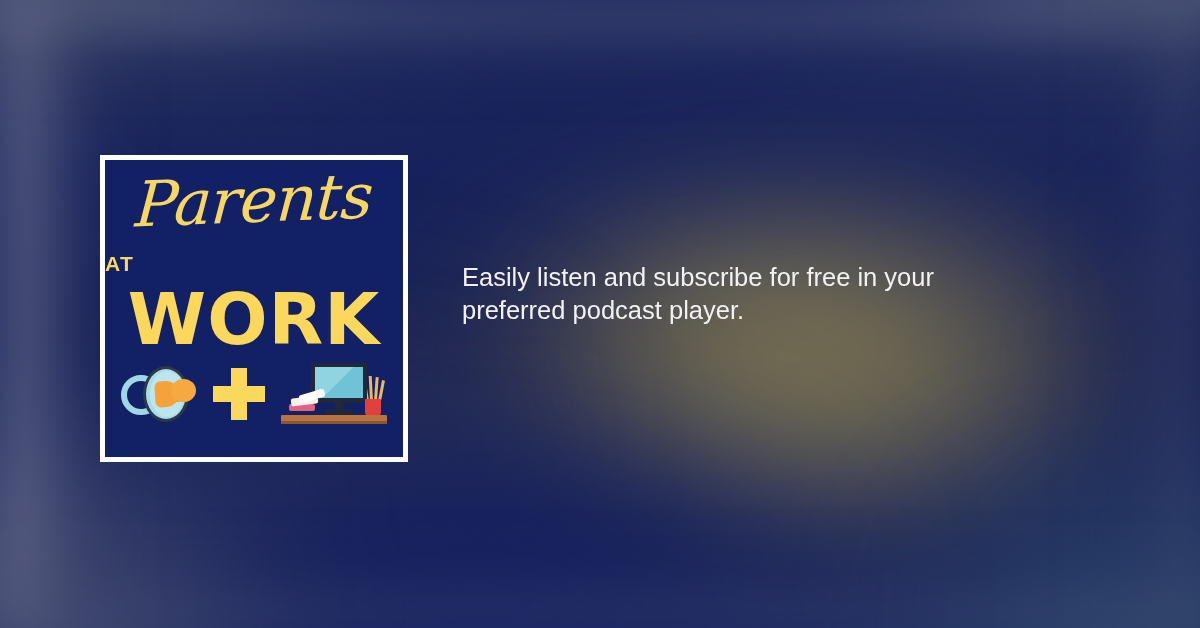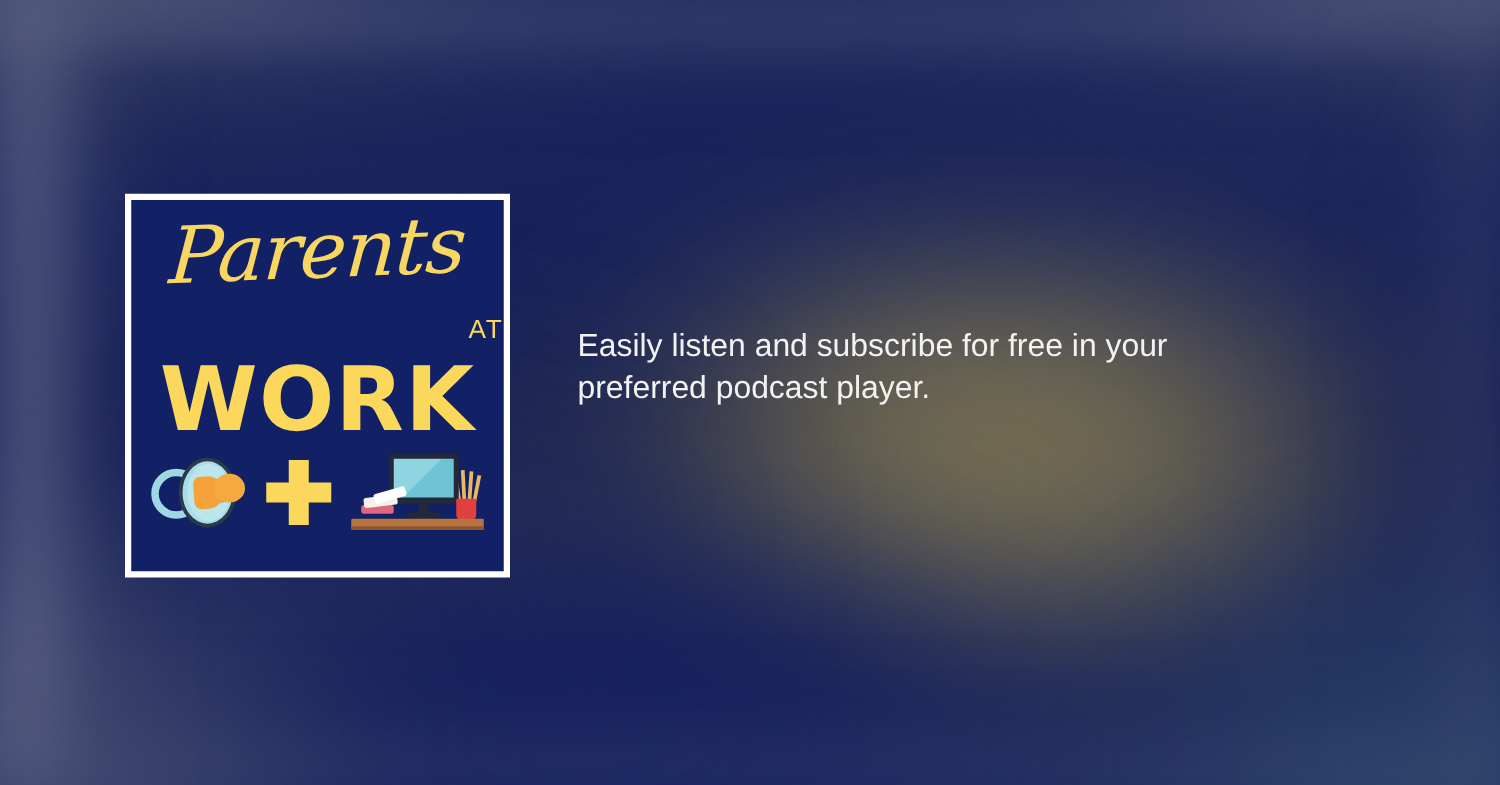--- a/index.html
+++ b/index.html
@@ -109,22 +109,22 @@
     font-family:"DejaVu Serif", serif;
     font-style:italic;
     font-size:63px;
     line-height:1;
     letter-spacing:-1px;
     color:#f7d662;
     transform:skewX(-6deg) rotate(-2.2deg);
   }
   .art-at {
     position:absolute; left:0; right:0; top:92px;
-    text-align:right;
-    font-size:21px; font-weight:400;
+    text-align:left;
+    font-size:21px; font-weight:700;
     letter-spacing:1.5px;
     color:#f9d75f;
   }
   .art-work {
     position:absolute; left:0; right:0; top:118px;
     text-align:center;
     font-size:71px; font-weight:700;
     letter-spacing:1px;
     color:#fbd75b;
     font-family:"DejaVu Sans", sans-serif;

